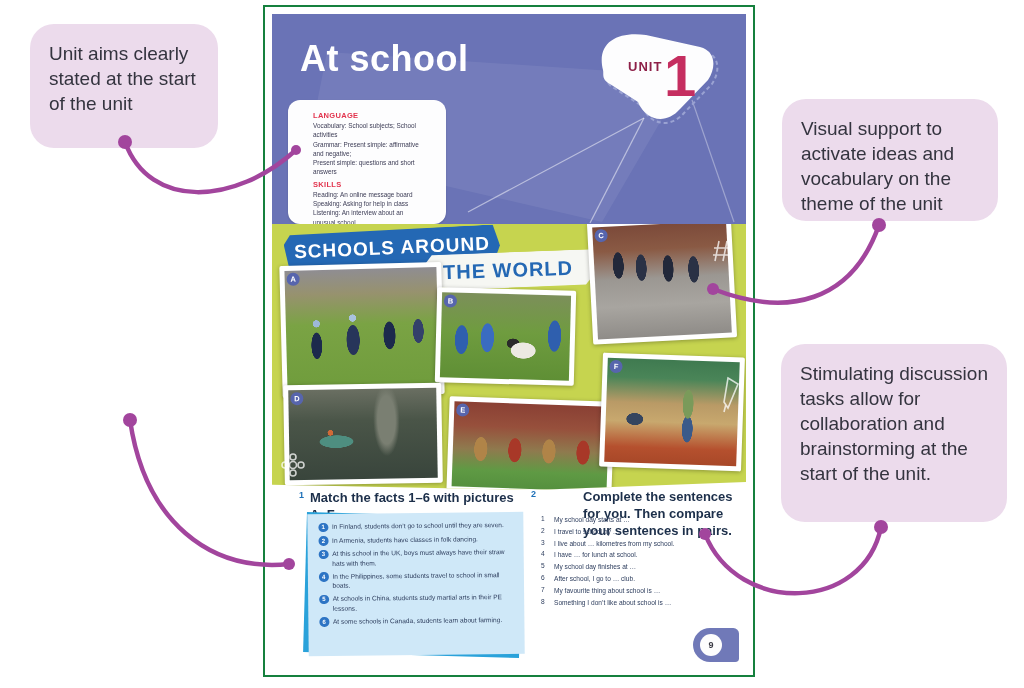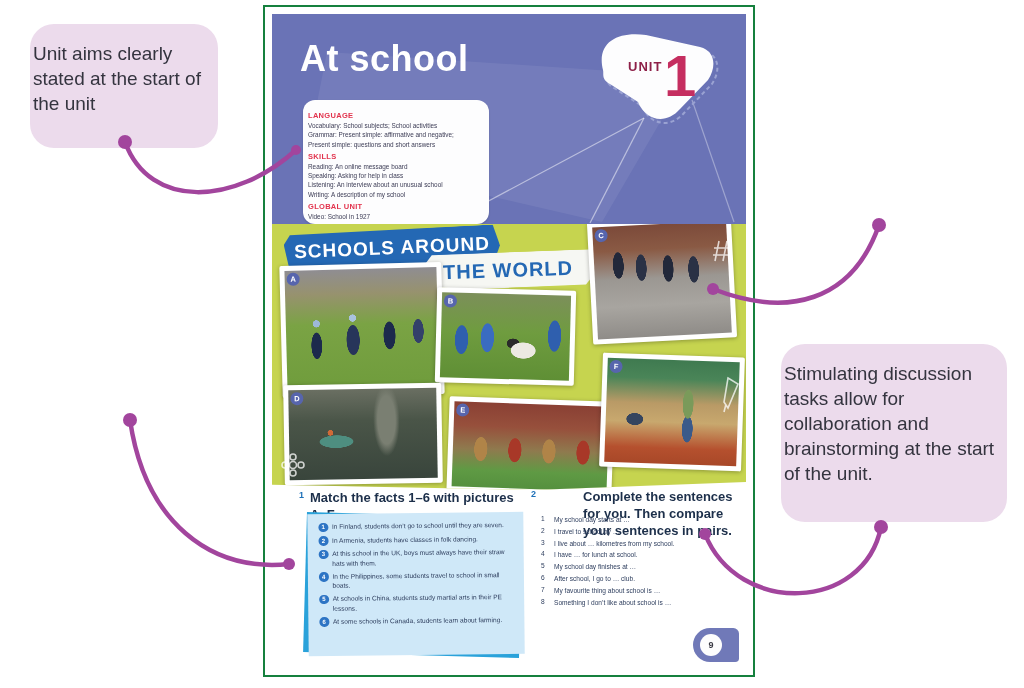--- a/index.html
+++ b/index.html
@@ -1,21 +1,21 @@
 <!DOCTYPE html>
 <html><head>
 <meta charset="utf-8">
 <style>
   html,body{margin:0;padding:0;background:#fff;}
   body{font-family:"Liberation Sans",sans-serif;-webkit-font-smoothing:antialiased;}
   #canvas{position:relative;width:1024px;height:688px;background:#ffffff;overflow:hidden;}
 
   
   .callout{position:absolute;background:#ecdbec;border-radius:24px;color:#34343f;
-           font-size:19px;line-height:1.32;padding:17px 3px;box-sizing:border-box;}
+           font-size:19px;line-height:1.32;padding:17px 19px;box-sizing:border-box;}
   #callout-1{left:30px;top:24px;width:188px;height:124px;}
   #callout-2{left:782px;top:99px;width:216px;height:122px;}
   #callout-3{left:28px;top:261px;width:202px;height:152px;}
   #callout-4{left:781px;top:344px;width:226px;height:178px;}
 
   
   #connectors{position:absolute;left:0;top:0;width:1024px;height:688px;pointer-events:none;}
   .conn{stroke:#a2459d;stroke-width:4.5;fill:none;stroke-linecap:round;}
   .conn-dot{fill:#a2459d;}
 
@@ -23,22 +23,22 @@
   .page{position:absolute;left:263px;top:5px;width:492px;height:672px;background:#fff;
         border:2px solid #15803d;box-sizing:border-box;}
 
   
   .hdr{position:absolute;left:7px;top:7px;width:474px;height:210px;background:#6a73b6;overflow:hidden;}
   .page-title{position:absolute;left:28px;top:24px;color:#fff;font-size:36px;font-weight:bold;letter-spacing:.5px;}
   .hdr-deco{position:absolute;left:0;top:0;}
   .unit-badge{position:absolute;left:314px;top:10px;width:134px;height:100px;}
 
   
-  .info-card{position:absolute;left:31px;top:86px;width:186px;height:124px;background:#fdfdfe;
-             border-radius:12px;padding:8px 5px;box-sizing:border-box;box-shadow:0 1px 2px rgba(0,0,0,.15);}
+  .info-card{position:absolute;left:16px;top:86px;width:158px;height:124px;background:#fdfdfe;
+             border-radius:12px;padding:8px 25px;box-sizing:border-box;box-shadow:0 1px 2px rgba(0,0,0,.15);}
   .info-h{color:#e2334d;font-size:7.5px;font-weight:bold;letter-spacing:.3px;margin:3px 0 1px 0;}
   .info-l{color:#3c3c55;font-size:6.4px;line-height:1.45;}
 
   
   .lime{position:absolute;left:7px;top:217px;width:474px;height:266px;background:#c6d44f;
         clip-path:polygon(0 0,100% 0,100% 97%,55% 100%,0 98%);}
   .banner1{position:absolute;left:12px;top:5px;width:216px;height:38px;background:#2468b4;
            transform:rotate(-2.5deg);display:flex;align-items:center;justify-content:center;
            clip-path:polygon(0% 30%,3% 5%,97% 0%,100% 55%,97% 96%,40% 100%,2% 90%);}
   .banner1 span{color:#fff;font-size:19px;font-weight:bold;letter-spacing:1px;}
@@ -293,20 +293,21 @@
         <span class="ex2-t">Something I don’t like about school is …</span>
       </div>
     </div>
 
     <div class="pg-badge">
       <div class="pg-circle">9</div>
     </div>
   </div>
 
   <div class="callout" id="callout-1">Unit aims clearly stated at the start of the unit</div>
+  <div class="callout" id="callout-2">Visual support to activate ideas and vocabulary on the theme of the unit</div>
   <div class="callout" id="callout-4">Stimulating discussion tasks allow for collaboration and brainstorming at the start of the unit.</div>
 
   <svg id="connectors" viewBox="0 0 1024 688">
     <path class="conn" d="M125,142 C150,210 235,205 296,150"></path>
     <circle class="conn-dot" cx="125" cy="142" r="7"></circle>
       <circle class="conn-dot" cx="296" cy="150" r="5"></circle>
     <path class="conn" d="M879,225 C852,302 788,318 713,289"></path>
     <circle class="conn-dot" cx="879" cy="225" r="7"></circle>
       <circle class="conn-dot" cx="713" cy="289" r="6"></circle>
     <path class="conn" d="M130,420 C145,522 210,572 289,564"></path>

